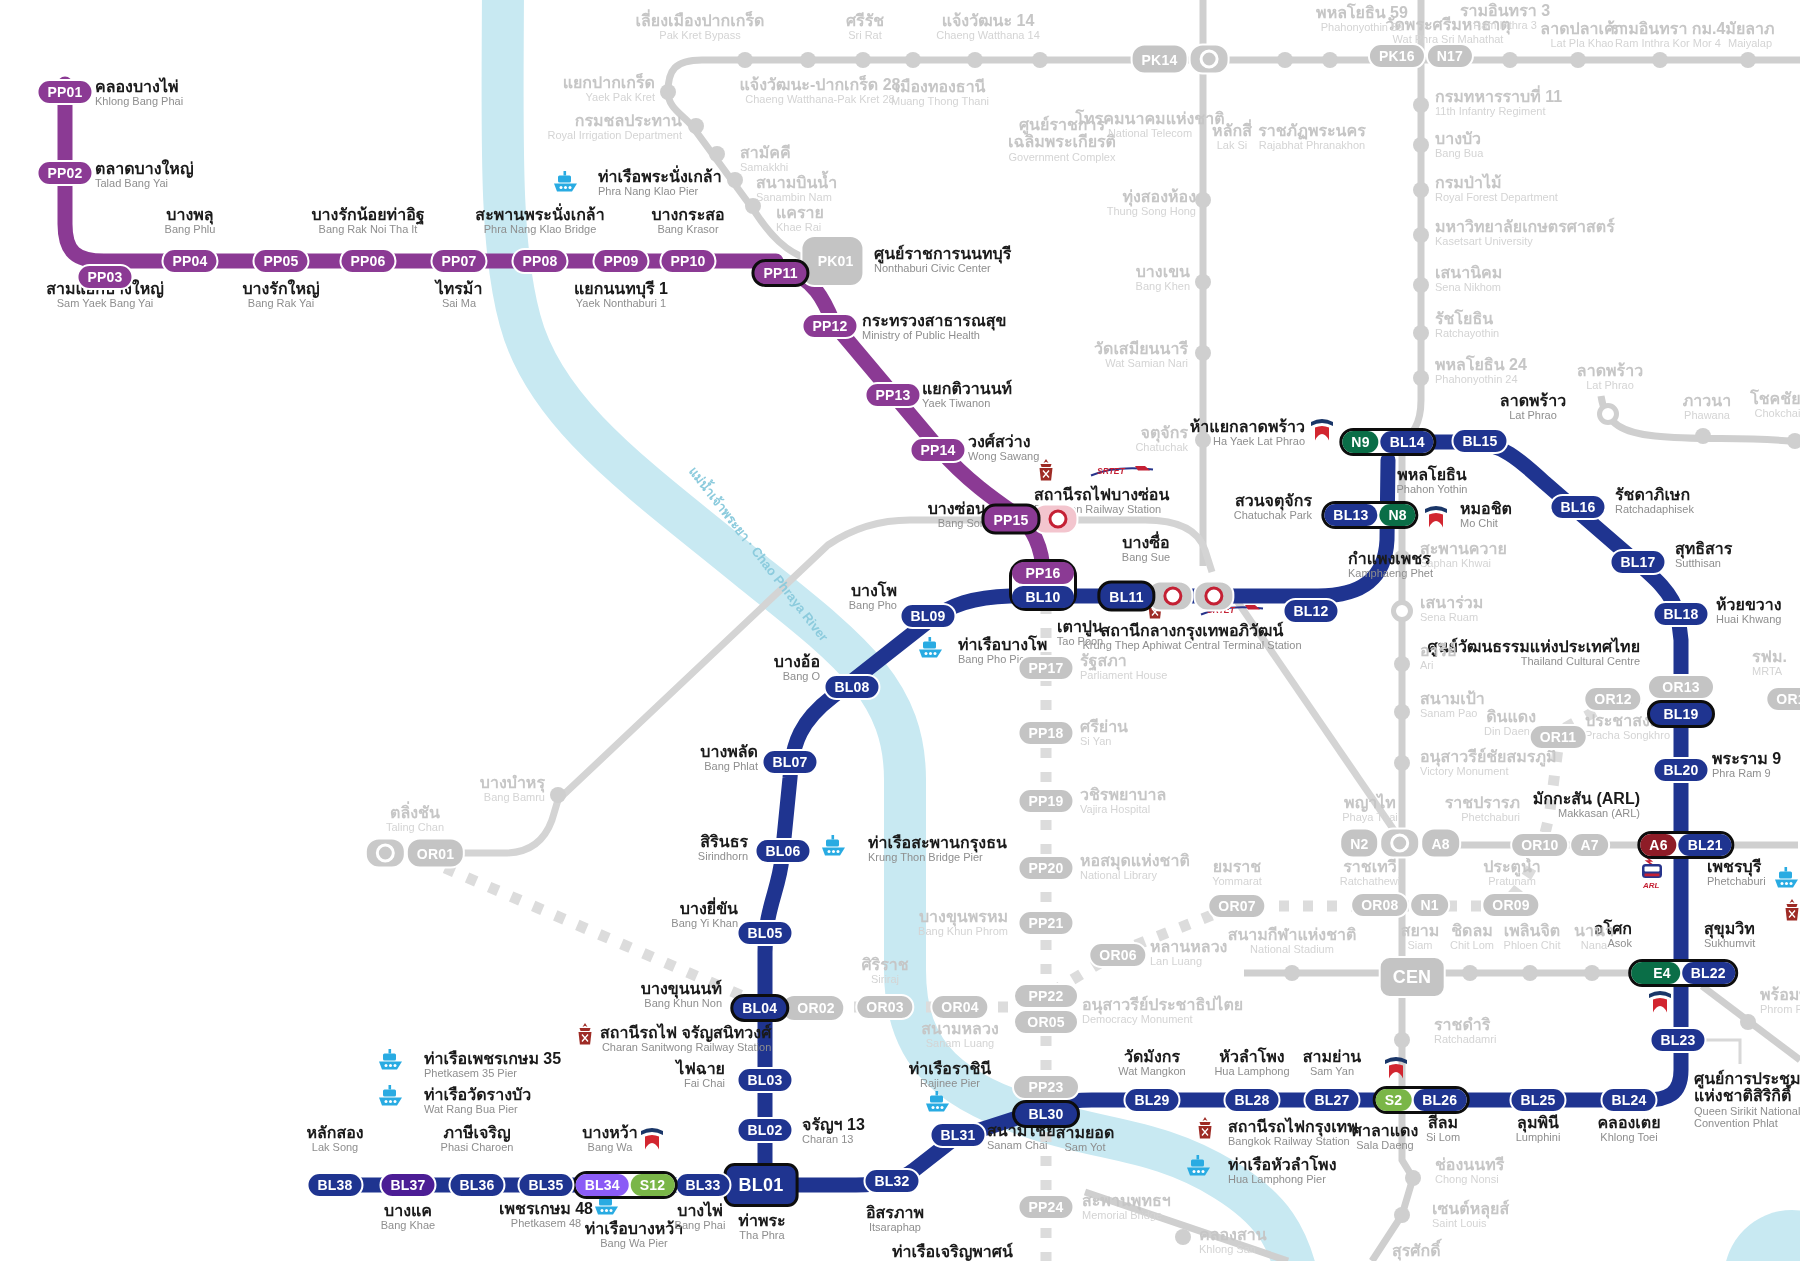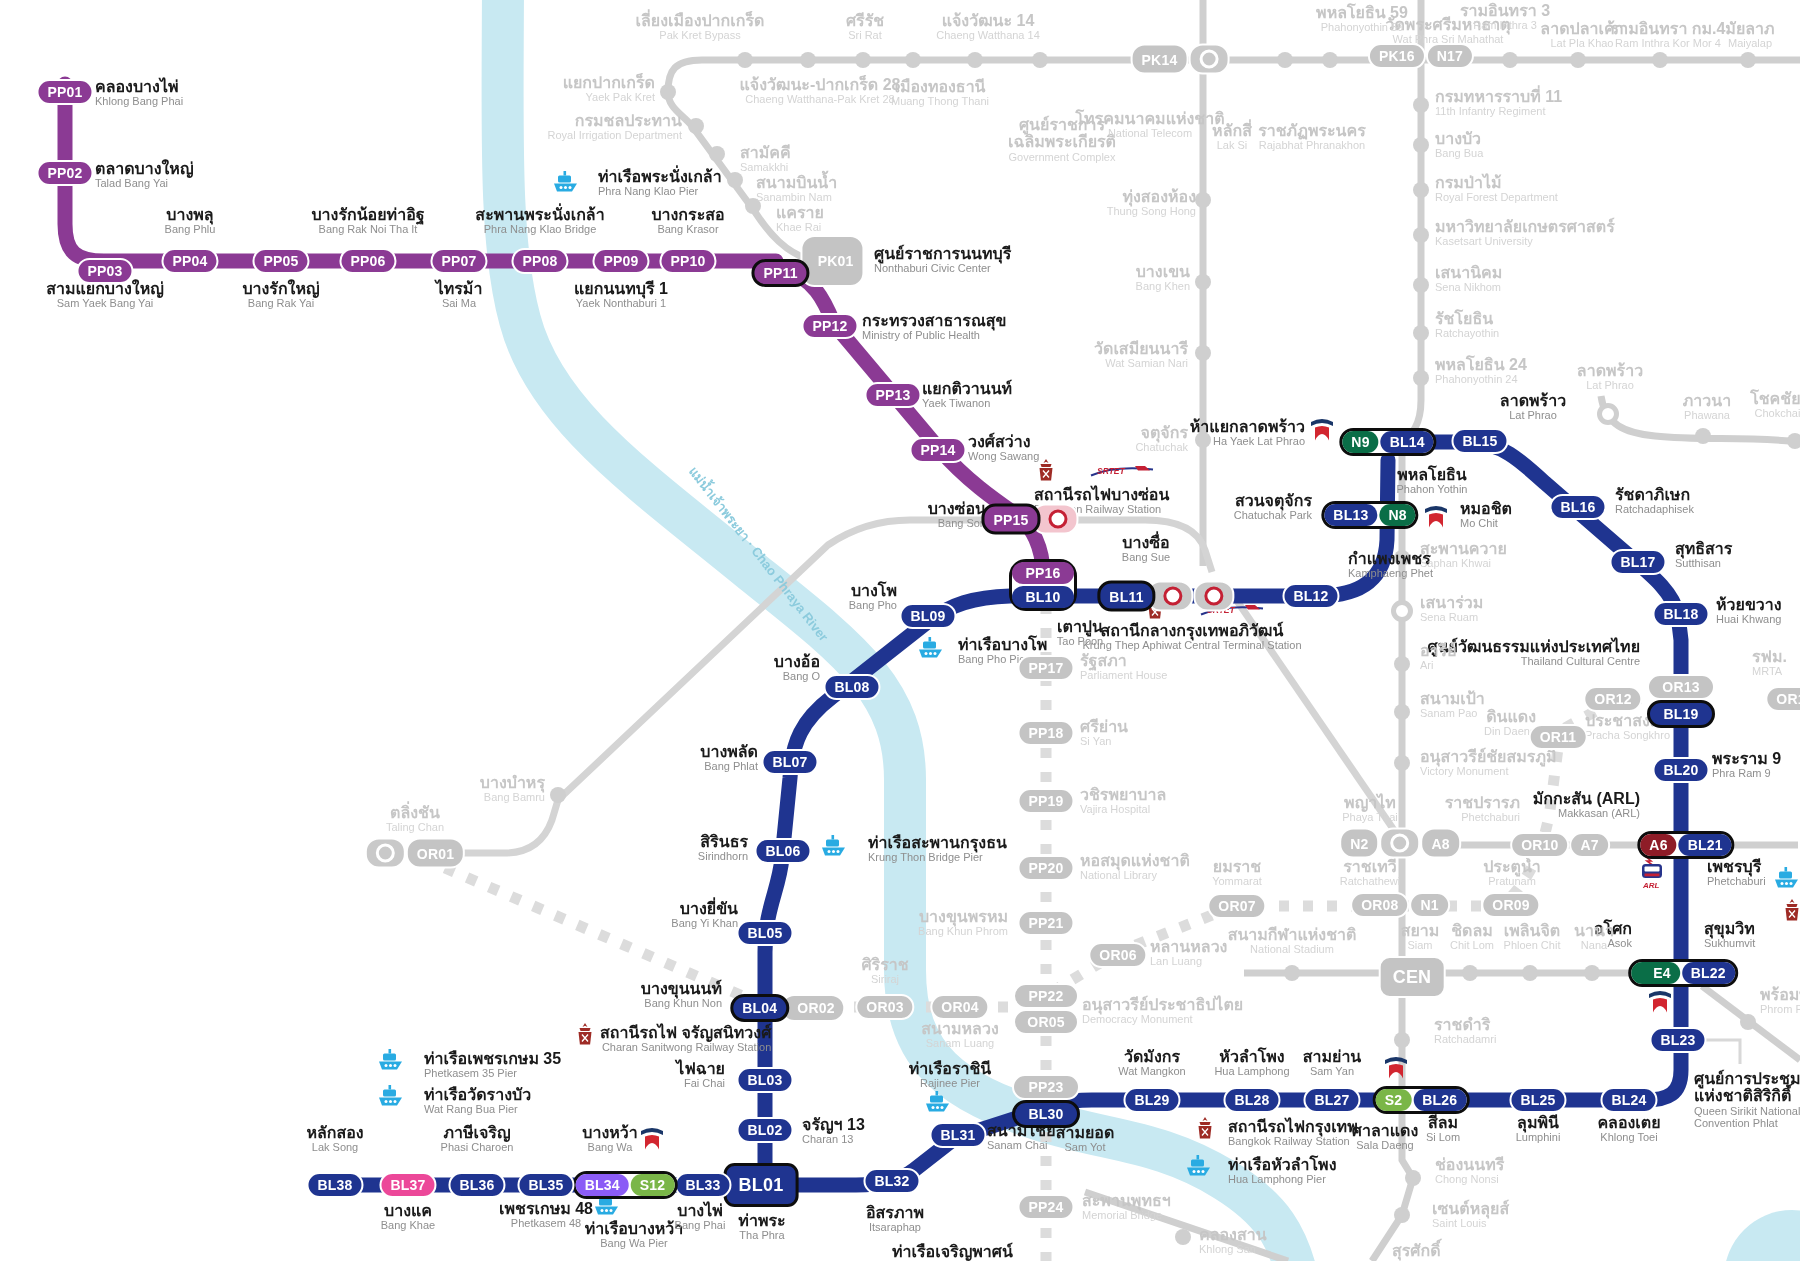--- a/index.html
+++ b/index.html
@@ -117,21 +117,21 @@
     <div class="dot" style="left: 1703px; top: 436px;"></div>
     <div class="dot" style="left: 1795px; top: 441px;"></div>
     <div class="dot" style="left: 558px; top: 795px;"></div>
     <div class="dot" style="left: 1183px; top: 1237px;"></div>
     <div class="st" style="left: 65px; top: 92px;">
       <span class="seg" style="background: rgb(139, 58, 148);">PP01</span>
     </div>
     <div class="st" style="left: 65px; top: 173px;">
       <span class="seg" style="background: rgb(139, 58, 148);">PP02</span>
     </div>
-    <div class="st" style="left: 105px; top: 271px; align-items: center;">
+    <div class="st" style="left: 105px; top: 277px; align-items: center;">
       <span class="seg" style="background: rgb(139, 58, 148);">PP03</span>
     </div>
     <div class="st" style="left: 190px; top: 261px;">
       <span class="seg" style="background: rgb(139, 58, 148);">PP04</span>
     </div>
     <div class="st" style="left: 281px; top: 261px;">
       <span class="seg" style="background: rgb(139, 58, 148);">PP05</span>
     </div>
     <div class="st" style="left: 368px; top: 261px;">
       <span class="seg" style="background: rgb(139, 58, 148);">PP06</span>
@@ -173,21 +173,21 @@
     </div>
     <div class="st" style="left: 1166px; top: 596px;">
       <span class="seg kb" style="background: rgb(31, 52, 144);">BL11</span>
       <span class="seg cseg after" style="background: rgb(201, 201, 201);">
         <span class="cc" style="border: 3.5px solid rgb(196, 32, 52);"></span>
       </span>
       <span class="seg cseg" style="background: rgb(201, 201, 201);">
         <span class="cc" style="border: 3.5px solid rgb(196, 32, 52);"></span>
       </span>
     </div>
-    <div class="st" style="left: 1311px; top: 596px;">
+    <div class="st" style="left: 1311px; top: 611px;">
       <span class="seg" style="background: rgb(31, 52, 144);">BL12</span>
     </div>
     <div class="st bdr" style="left: 1370px; top: 515px;">
       <span class="seg" style="background: rgb(31, 52, 144);">BL13</span>
       <span class="seg" style="background: rgb(10, 110, 71);">N8</span>
     </div>
     <div class="st bdr" style="left: 1388px; top: 442px;">
       <span class="seg" style="background: rgb(10, 110, 71);">N9</span>
       <span class="seg" style="background: rgb(31, 52, 144);">BL14</span>
     </div>
@@ -260,21 +260,21 @@
       <span class="seg" style="background: #8b5cf6;">BL34</span>
       <span class="seg" style="background: rgb(122, 182, 72);">S12</span>
     </div>
     <div class="st" style="left: 546px; top: 1185px;">
       <span class="seg" style="background: rgb(31, 52, 144);">BL35</span>
     </div>
     <div class="st" style="left: 477px; top: 1185px;">
       <span class="seg" style="background: rgb(31, 52, 144);">BL36</span>
     </div>
     <div class="st" style="left: 408px; top: 1185px;">
-      <span class="seg" style="background: #ec4899;">BL37</span>
+      <span class="seg" style="background: #4c1d95;">BL37</span>
     </div>
     <div class="st" style="left: 335px; top: 1185px;">
       <span class="seg" style="background: rgb(31, 52, 144);">BL38</span>
     </div>
     <div class="st" style="left: 765px; top: 1130px;">
       <span class="seg" style="background: rgb(31, 52, 144);">BL02</span>
     </div>
     <div class="st" style="left: 765px; top: 1080px;">
       <span class="seg" style="background: rgb(31, 52, 144);">BL03</span>
     </div>

